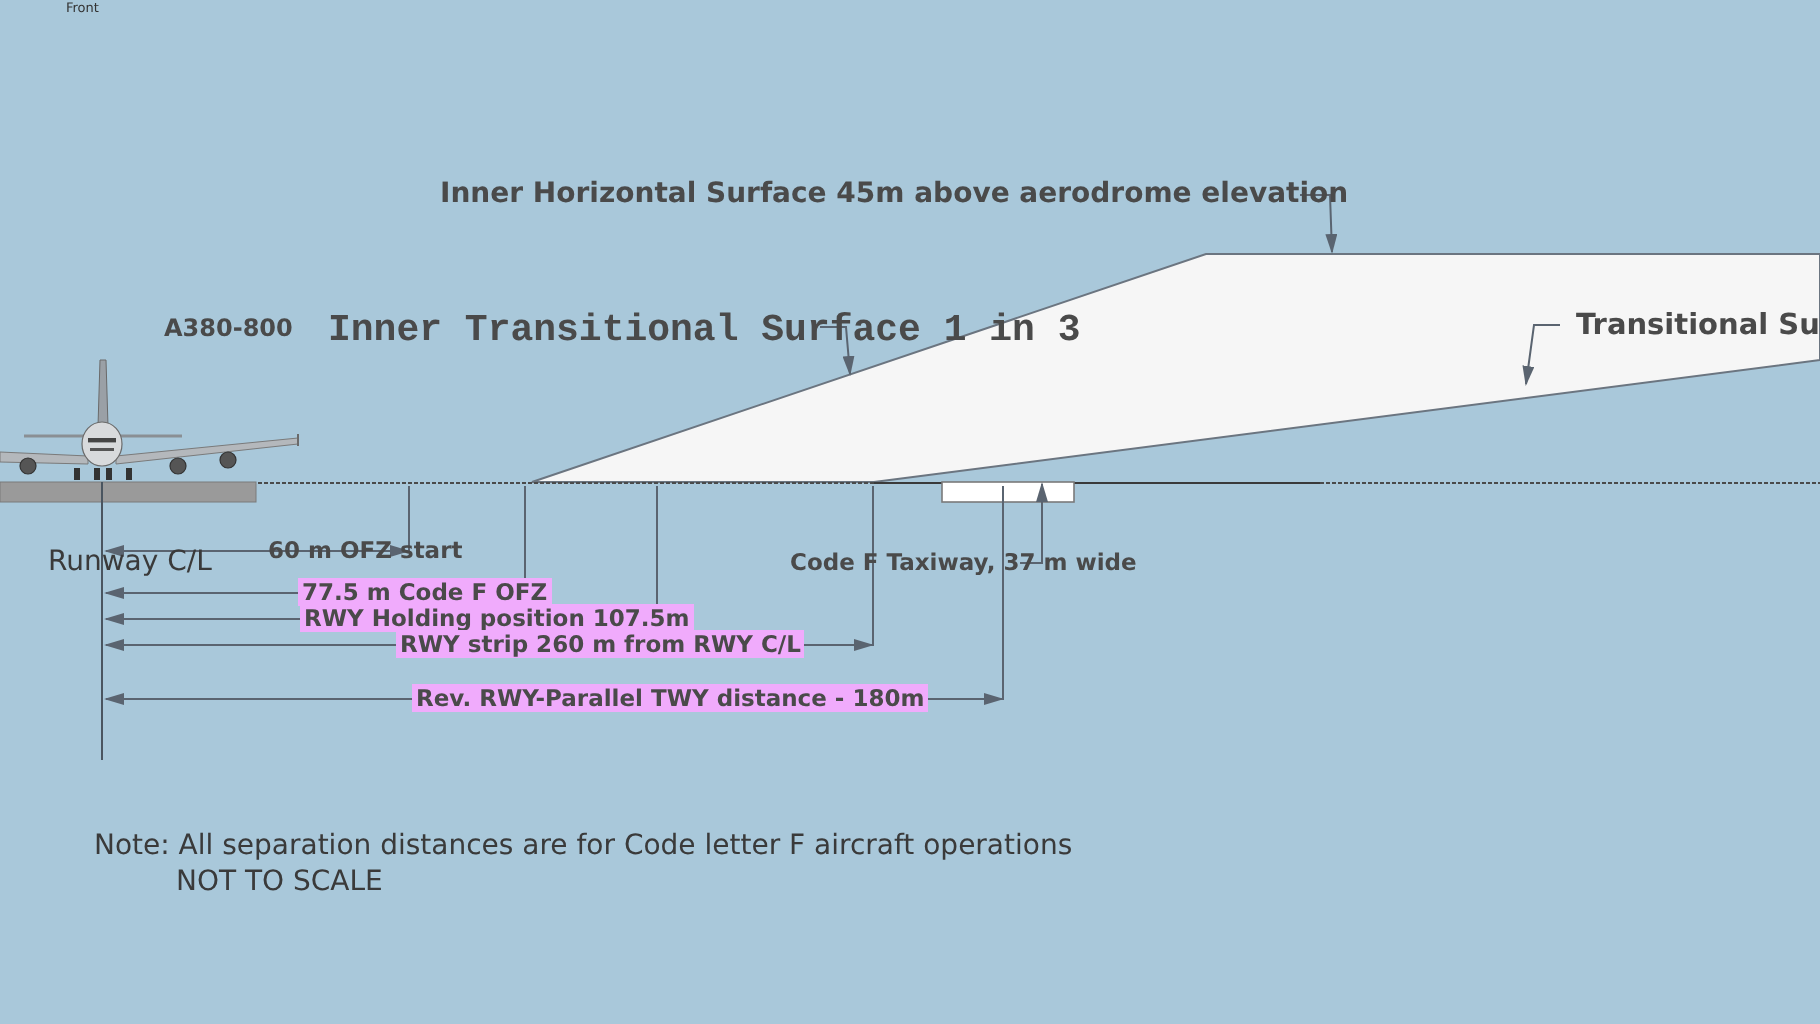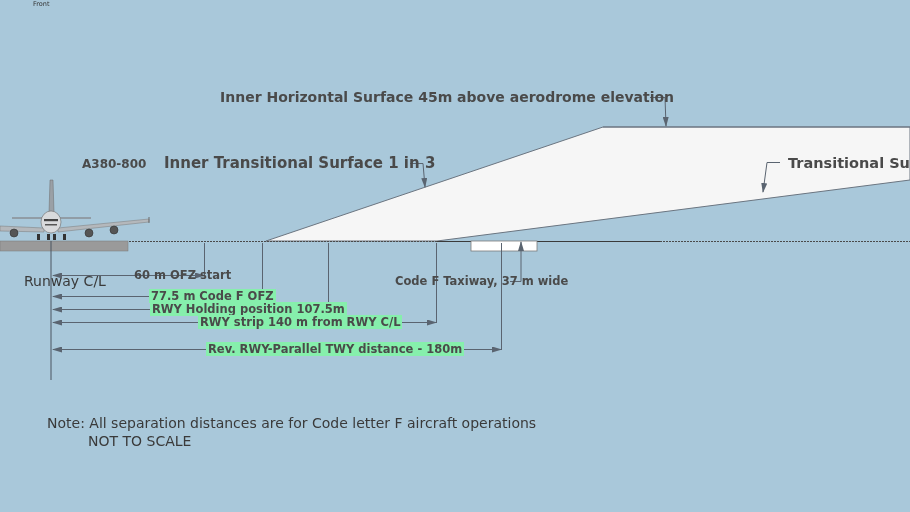--- a/index.html
+++ b/index.html
@@ -3,21 +3,21 @@
 <meta charset="utf-8">
 <style>
   html, body { margin: 0; padding: 0; }
   body { width: 910px; height: 512px; background: #a9c8da; overflow: hidden; position: relative; font-family: "DejaVu Sans", sans-serif; }
   #scene { position: absolute; left: 0; top: 0; }
   .lbl { position: absolute; white-space: nowrap; color: #4a4a4a; font-weight: bold; font-family: "DejaVu Sans", sans-serif; }
   .dim { font-size: 11.5px; margin-left: 48px; }
   .front { position: absolute; left: 1px; top: 0px; font-size: 6.5px; color: #333; font-family: "DejaVu Sans", sans-serif; margin-left: 32px; }
   .note { position: absolute; color: #3a3a3a; font-size: 14px; font-family: "DejaVu Sans", sans-serif; font-weight: normal; white-space: nowrap; }
   .rcl { position: absolute; color: #3a3a3a; font-size: 14px; font-family: "DejaVu Sans", sans-serif; white-space: nowrap; }
-  .bg-t { background: #86efac; padding: 0 2px; }
+  .bg-t { background: #f0abfc; padding: 0 2px; }
 </style>
 </head>
 <body>
 
 <svg id="scene" width="910" height="512" viewBox="0 0 910 512" xmlns="http://www.w3.org/2000/svg">
   <defs>
     <marker id="arr" markerWidth="10" markerHeight="6" refX="9" refY="3" orient="auto" markerUnits="userSpaceOnUse">
       <path d="M0,0 L10,3 L0,6 Z" fill="#5a6470"></path>
     </marker>
     <marker id="arrS" markerWidth="10" markerHeight="6" refX="1" refY="3" orient="auto" markerUnits="userSpaceOnUse">
@@ -77,27 +77,27 @@
   <polyline points="410,163.5 423,163.5 425,187" fill="none" stroke="#5a6470" stroke-width="1" marker-end="url(#arr)"></polyline>
   <polyline points="780,162.5 767,162.5 763,192" fill="none" stroke="#5a6470" stroke-width="1" marker-end="url(#arr)"></polyline>
   <polyline points="510,281.5 521,281.5 521,242" fill="none" stroke="#5a6470" stroke-width="1" marker-end="url(#arr)"></polyline>
 </svg>
 
 <div class="front">Front</div>
 
 <div class="lbl" style="left:82px;top:157px;font-size:12px;">A380-800</div>
 
 <div class="lbl" style="left:220px;top:89px;font-size:14px;">Inner Horizontal Surface 45m above aerodrome elevation</div>
-<div class="lbl" style="left:164px;top:154px;font-size:15px;">Inner Transitional Surface 1 in 3</div>
+<div class="lbl" style="left:164px;top:154px;font-size:19px;font-family:Liberation Mono, monospace;">Inner Transitional Surface 1 in 3</div>
 <div class="lbl" style="left:788px;top:155px;font-size:14.5px;">Transitional Surf</div>
 
 <div class="rcl" style="left:24px;top:273px;">Runway C/L</div>
 
 <div class="lbl dim" style="left:86px;top:268px;">60 m OFZ start</div>
 <div class="lbl dim bg-t" style="left:101px;top:289px;">77.5 m Code F OFZ</div>
 <div class="lbl dim bg-t" style="left:102px;top:302px;">RWY Holding position 107.5m</div>
-<div class="lbl dim bg-t" style="left:150px;top:315px;">RWY strip 140 m from RWY C/L</div>
+<div class="lbl dim bg-t" style="left:150px;top:315px;">RWY strip 260 m from RWY C/L</div>
 <div class="lbl dim bg-t" style="left:158px;top:342px;">Rev. RWY-Parallel TWY distance - 180m</div>
 
 <div class="lbl dim" style="left:347px;top:274px;">Code F Taxiway, 37 m wide</div>
 
 <div class="note" style="left:47px;top:415px;">Note: All separation distances are for Code letter F aircraft operations</div>
 <div class="note" style="left:88px;top:433px;">NOT TO SCALE</div>
 
 </body></html>

